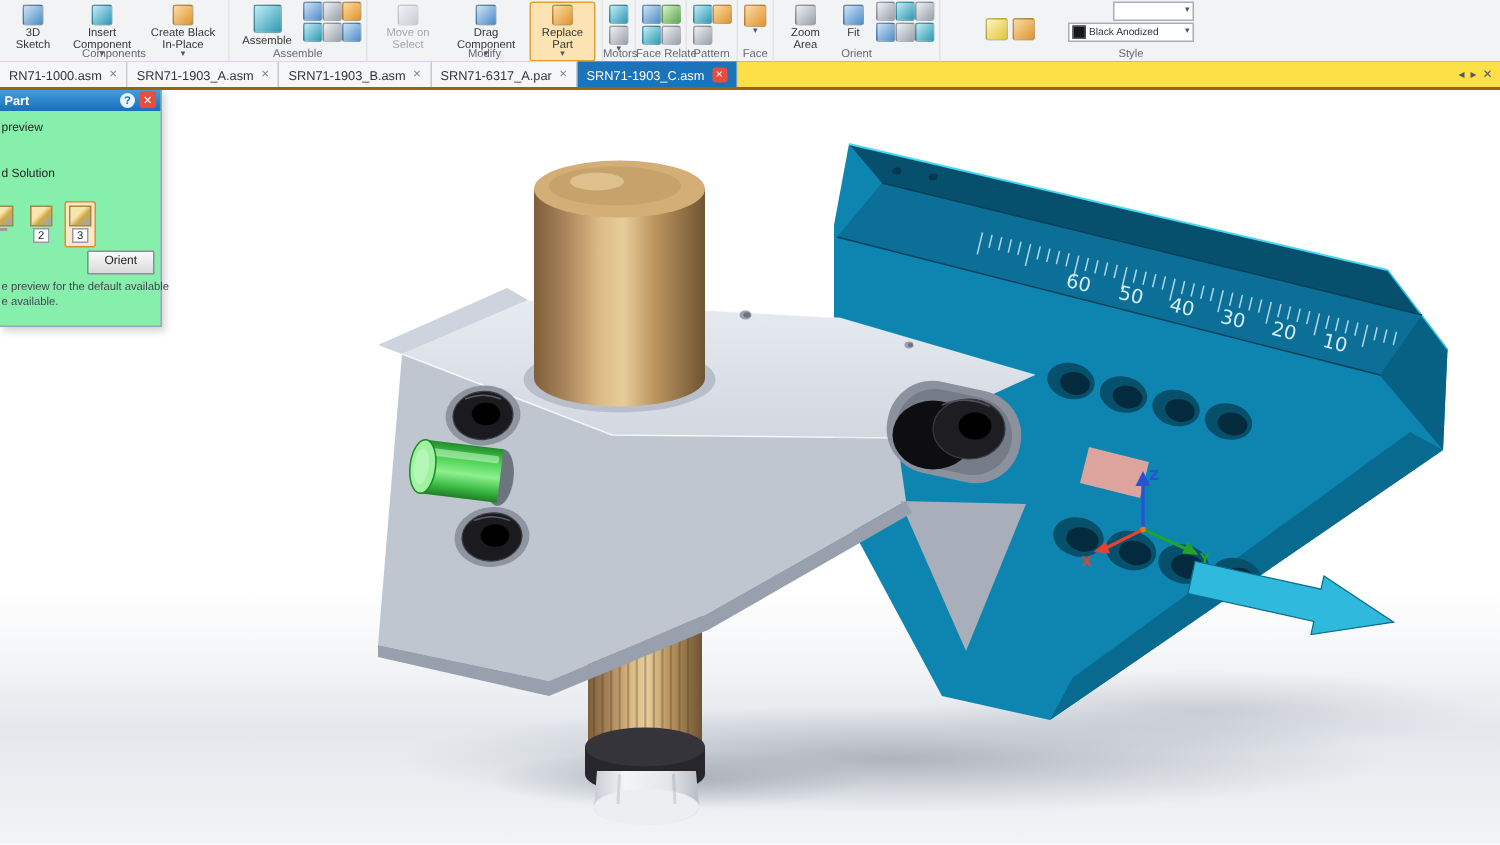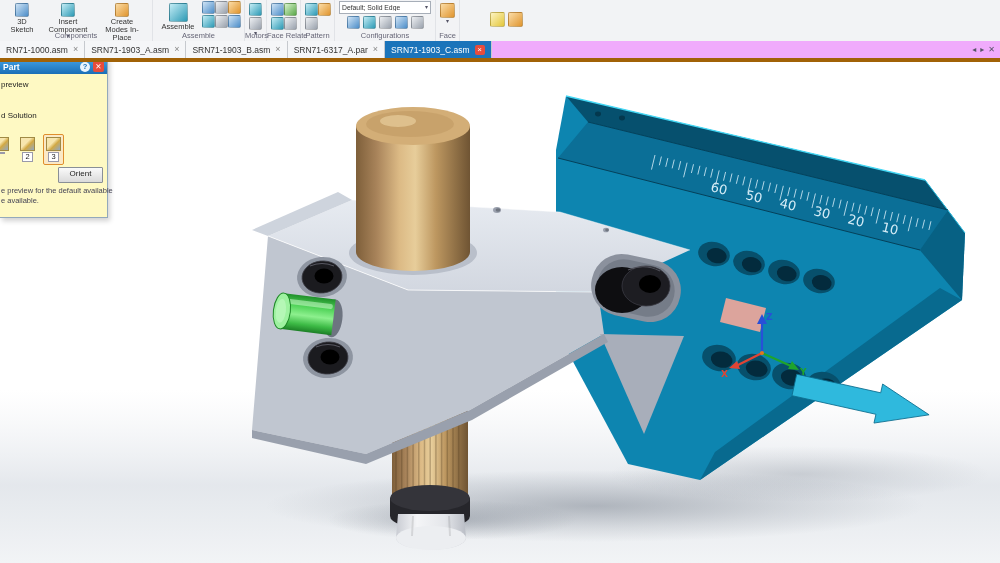--- a/index.html
+++ b/index.html
@@ -28,28 +28,28 @@
   .grid3{display:grid;grid-template-columns:repeat(3,12px);gap:1px}
   .grid2{display:grid;grid-template-columns:repeat(2,12px);gap:1px}
   .col{display:flex;flex-direction:column;gap:1px;align-items:center}
   .caret{font-size:6px;color:#556;line-height:5px}
   .combo{display:flex;align-items:center;gap:2px;background:#fff;border:1px solid #a7aeb8;height:11px;font-size:6.8px;padding:0 2px;white-space:nowrap;overflow:hidden}
   .combo .cv{overflow:hidden;text-overflow:ellipsis}
   .swatch{width:7px;height:7px;background:#17171a;border:1px solid #555;flex:none}
   .spacer{flex:none;width:26px}
   .stylecol{display:flex;flex-direction:column;align-items:flex-end;gap:1px}
   
-  .tabbar{position:absolute;top:41px;left:0;width:1000px;height:17px;background:#f0abfc;border-bottom:4px solid #a16207;display:flex;align-items:stretch;z-index:20;font-size:8.5px;color:#333}
+  .tabbar{position:absolute;top:41px;left:0;width:1000px;height:17px;background:#fde047;border-bottom:2px solid #a16207;display:flex;align-items:stretch;z-index:20;font-size:8.5px;color:#333}
   .tab{display:flex;align-items:center;gap:5px;padding:0 6px;background:#f5f6f8;border-right:1px solid #c6c9ce;white-space:nowrap;flex:none}
   .tab.active{background:#1b74ba;color:#fff}
   .tclose{font-size:9px;color:#888;line-height:9px}
   .tab.active .tclose{background:#e74c3c;color:#fff;border-radius:2px;width:10px;height:10px;text-align:center;line-height:10px;font-size:8px}
   .tabnav{margin-left:auto;display:flex;align-items:center;gap:4px;padding:0 5px;color:#556;font-size:8px}
   
-  .panel{position:absolute;top:58px;left:0;width:107px;height:158px;background:#fef9c3;border:1px solid #93a9bb;border-left:none;box-shadow:2px 3px 5px rgba(0,0,0,.18);z-index:15;font-size:8px;color:#222}
+  .panel{position:absolute;top:58px;left:0;width:107px;height:158px;background:#86efac;border:1px solid #93a9bb;border-left:none;box-shadow:2px 3px 5px rgba(0,0,0,.18);z-index:15;font-size:8px;color:#222}
   .phead{height:15px;background:linear-gradient(#43a0e4,#1a6fb6);color:#fff;display:flex;align-items:center;padding:0 3px;font-size:8.5px;font-weight:bold}
   .phelp{margin-left:auto;width:10px;height:10px;border-radius:50%;background:#eaf4fd;color:#1a6fb6;text-align:center;line-height:10px;font-size:7.5px;font-weight:bold;flex:none}
   .pclose{width:11px;height:11px;background:#e74c3c;color:#fff;text-align:center;line-height:11px;font-size:7.5px;border-radius:2px;margin-left:3px;flex:none}
   .ptext1{position:absolute;top:21px;left:1px;white-space:nowrap}
   .ptext2{position:absolute;top:52px;left:1px;white-space:nowrap}
   .opts{position:absolute;top:75px;left:0;display:flex;gap:5px}
   .opt{display:flex;flex-direction:column;align-items:center;gap:1px;padding:2px;border:1px solid transparent;border-radius:2px}
   .opt.sel{border-color:#df8e2c;background:#fbe9c6}
   .opt.cut{margin-left:-9px}
   .oicon{width:13px;height:12px;background:linear-gradient(135deg,#f7e6ae 40%,#d2a945 60%,#8fa8c5);border:1px solid #a08a45}
@@ -325,21 +325,21 @@
           <span class="ic m-blue"></span>
           <span>3D Sketch</span>
         </div>
         <div class="btn" style="width:44px">
           <span class="ic m-teal"></span>
           <span>Insert Component</span>
           <span class="caret">▾</span>
         </div>
         <div class="btn" style="width:46px">
           <span class="ic m-orange"></span>
-          <span>Create Modes In-Place</span>
+          <span>Create Black In-Place</span>
           <span class="caret">▾</span>
         </div>
       </div>
       <div class="glabel">Components</div>
     </div>
 
     <div class="rg">
       <div class="rrow">
         <div class="btn" style="width:36px">
           <span class="ic big m-teal"></span>
@@ -350,20 +350,39 @@
           <span class="mini m-gray"></span>
           <span class="mini m-orange"></span>
           <span class="mini m-teal"></span>
           <span class="mini m-gray"></span>
           <span class="mini m-blue"></span>
         </div>
       </div>
       <div class="glabel">Assemble</div>
     </div>
 
+    <div class="rg">
+      <div class="rrow">
+        <div class="btn dis" style="width:40px">
+          <span class="ic m-gray dim"></span>
+          <span>Move on Select</span>
+        </div>
+        <div class="btn" style="width:46px">
+          <span class="ic m-blue"></span>
+          <span>Drag Component</span>
+          <span class="caret">▾</span>
+        </div>
+        <div class="btn sel" style="width:38px">
+          <span class="ic m-orange"></span>
+          <span>Replace Part</span>
+          <span class="caret">▾</span>
+        </div>
+      </div>
+      <div class="glabel">Modify</div>
+    </div>
 
     <div class="rg">
       <div class="col" style="padding-top:2px">
         <span class="mini m-teal"></span>
         <span class="mini m-gray"></span>
         <span class="caret">▾</span>
       </div>
       <div class="glabel">Motors</div>
     </div>
 
@@ -379,53 +398,73 @@
 
     <div class="rg">
       <div class="grid2" style="margin-top:2px">
         <span class="mini m-teal"></span>
         <span class="mini m-orange"></span>
         <span class="mini m-gray"></span>
       </div>
       <div class="glabel">Pattern</div>
     </div>
 
-    <div class="rg">
-      <div class="combo" style="width:86px">
-        <span class="cv">Default; Solid Edge</span>
-        <span class="caret" style="margin-left:auto">▾</span>
-      </div>
-      <div class="rrow" style="margin-top:2px">
-        <span class="mini m-blue"></span>
-        <span class="mini m-teal"></span>
-        <span class="mini m-gray"></span>
-        <span class="mini m-blue"></span>
-        <span class="mini m-gray"></span>
-      </div>
-      <div class="glabel">Configurations</div>
-    </div>
 
     <div class="rg">
       <div class="col" style="padding-top:2px">
         <span class="mini m-orange" style="width:13px;height:13px"></span>
         <span class="caret">▾</span>
       </div>
       <div class="glabel">Face</div>
     </div>
 
+    <div class="rg">
+      <div class="rrow">
+        <div class="btn" style="width:28px">
+          <span class="ic m-gray"></span>
+          <span>Zoom Area</span>
+        </div>
+        <div class="btn" style="width:18px">
+          <span class="ic m-blue"></span>
+          <span>Fit</span>
+        </div>
+        <div class="grid3">
+          <span class="mini m-gray"></span>
+          <span class="mini m-teal"></span>
+          <span class="mini m-gray"></span>
+          <span class="mini m-blue"></span>
+          <span class="mini m-gray"></span>
+          <span class="mini m-teal"></span>
+        </div>
+      </div>
+      <div class="glabel">Orient</div>
+    </div>
 
     <div class="spacer"></div>
 
     <div class="rg noline" style="border-right:none;padding-top:12px">
       <div class="rrow">
         <span class="mini m-yellow" style="width:13px;height:13px"></span>
         <span class="mini m-orange" style="width:13px;height:13px"></span>
       </div>
     </div>
 
+    <div class="rg" style="border-right:none;margin-left:14px">
+      <div class="stylecol">
+        <div class="combo" style="width:48px">
+          <span class="caret" style="margin-left:auto">▾</span>
+        </div>
+        <div class="combo" style="width:78px">
+          <span class="swatch"></span>
+          <span class="cv">Black Anodized</span>
+          <span class="caret" style="margin-left:auto">▾</span>
+        </div>
+      </div>
+      <div class="glabel">Style</div>
+    </div>
   </div>
 
   <div class="tabbar">
     <div class="tab">
       <span>RN71-1000.asm</span>
       <span class="tclose">×</span>
     </div>
     <div class="tab">
       <span>SRN71-1903_A.asm</span>
       <span class="tclose">×</span>

